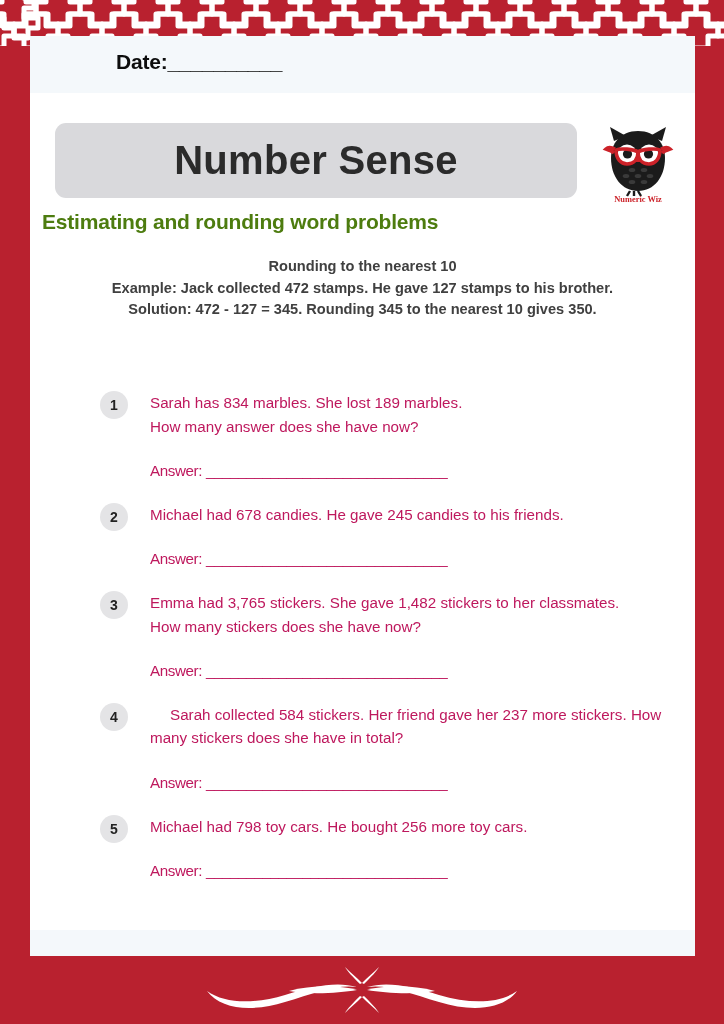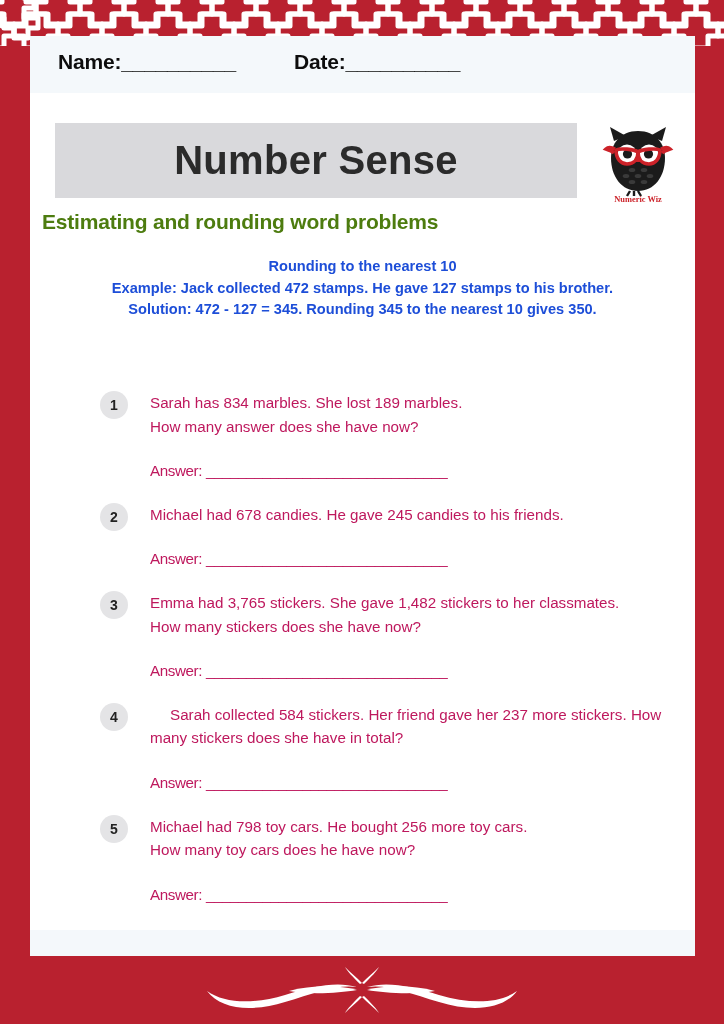--- a/index.html
+++ b/index.html
@@ -83,21 +83,21 @@
     width: 665px;
     height: 78px;
   }
   .title-box {
     position: absolute;
     left: 25px;
     top: 0;
     width: 522px;
     height: 75px;
     background: #d9d9dc;
-    border-radius: 0;
+    border-radius: 11px;
     display: flex;
     align-items: center;
     justify-content: center;
   }
   .title-text {
     font-size: 40px;
     font-weight: bold;
     color: #2b2b2b;
     letter-spacing: 0.3px;
   }
@@ -127,21 +127,21 @@
   .example-block {
     position: absolute;
     left: 0;
     top: 220px;
     width: 665px;
     text-align: center;
   }
   .example-block .ex-line {
     font-size: 14.6px;
     font-weight: bold;
-    color: #1d4ed8;
+    color: #404040;
     line-height: 21.5px;
     white-space: nowrap;
   }
 
   
   .questions {
     position: absolute;
     left: 0;
     top: 355px;
     width: 665px;
@@ -254,21 +254,20 @@
       </g>
 
       <rect x="30" y="40" width="665" height="6" fill="#f4f8fb"></rect>
     </svg>
   </div>
 
   <div class="sheet">
 
     <div class="namebar">
       <div class="fields">
-        <span class="field-label">Name:__________</span>
         <span class="field-gap"></span>
         <span class="field-label">Date:__________</span>
       </div>
     </div>
 
     <div class="title-row">
       <div class="title-box">
         <span class="title-text">Number Sense</span>
       </div>
       <div class="logo">
@@ -351,21 +350,20 @@
         <div class="qbody">
           <div class="qtext indent">Sarah collected 584 stickers. Her friend gave her 237 more stickers. How many stickers does she have in total?</div>
           <div class="answer-line"><span>Answer: </span><span>______________________________</span></div>
         </div>
       </div>
 
       <div class="question">
         <div class="qnum">5</div>
         <div class="qbody">
           <div class="qtext">Michael had 798 toy cars. He bought 256 more toy cars.</div>
-          <div class="qline2">How many toy cars does he have now?</div>
           <div class="answer-line"><span>Answer: </span><span>______________________________</span></div>
         </div>
       </div>
 
     </div>
 
     <div class="bottom-strip"></div>
   </div>
 
   <div class="bottom-flourish">

